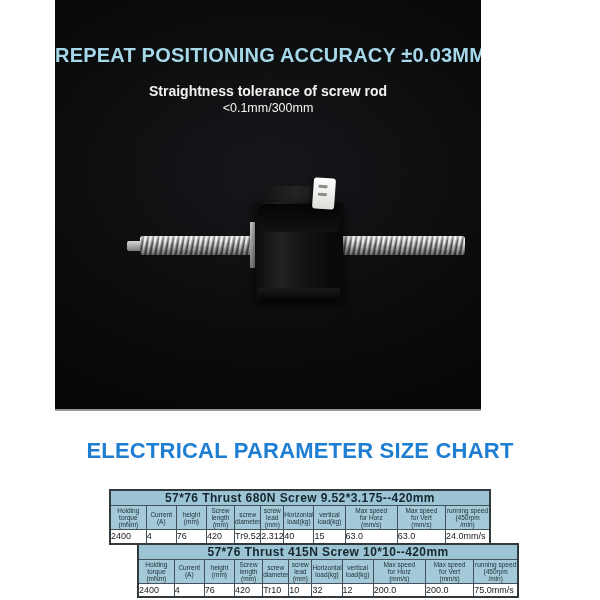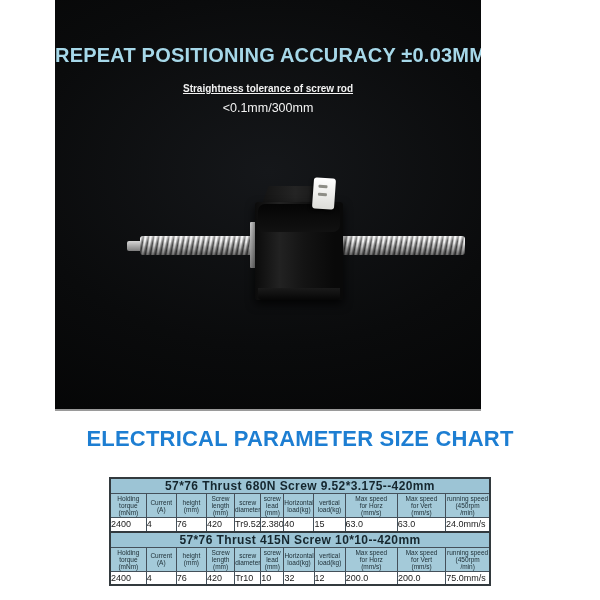--- a/index.html
+++ b/index.html
@@ -14,21 +14,21 @@
     border-bottom:2px solid #9a9a9a;
     overflow:hidden;
   }
   .hero-title {
     position:absolute; top:44px; left:0; width:100%;
     text-align:center; color:#a6d8e9; font-size:20px; font-weight:bold;
     letter-spacing:0.2px; white-space:nowrap;
   }
   .hero-sub1 {
     position:absolute; top:83px; left:0; width:100%;
-    text-align:center; color:#f2f2f2; font-size:10px; font-weight:bold;text-decoration:underline;
+    text-align:center; color:#f2f2f2; font-size:14px; font-weight:bold;
   }
   .hero-sub2 {
     position:absolute; top:101px; left:0; width:100%;
     text-align:center; color:#f2f2f2; font-size:12.5px; font-weight:normal;
   }
 
   
   .motor { position:absolute; inset:0; }
   .rod-tip {
     position:absolute; left:72px; top:241px; width:16px; height:10px;
@@ -72,29 +72,29 @@
     box-shadow:-2px 2px 3px rgba(0,0,0,0.6);
   }
   .connector .slot {
     position:absolute; left:5px; width:9px; height:3px; background:#8d8d86; border-radius:1px;
   }
   .connector .slot.s1 { top:7px; } .connector .slot.s2 { top:15px; }
 
   
   .specs { position:absolute; left:0; top:413px; width:600px; height:187px; background:#fff; }
   .section-heading {
-    margin-top:13px; text-align:center; color:#1d7ed2;
+    margin-top:25px; text-align:center; color:#1d7ed2;
     font-size:22px; font-weight:bold; letter-spacing:0.2px; white-space:nowrap;
   }
   #tables { width:382px; margin:25px auto 0; }
   table.spec-table {
     border-collapse:collapse; table-layout:fixed; width:382px;
     border:2px solid #333a3e;
   }
-  table.spec-table + table.spec-table { margin-top:-2px; }
+  table.spec-table + table.spec-table { margin-top:-2px;margin-left:28px; }
   table.spec-table td { border:1px solid #44505a; overflow:hidden; }
   td.t-title {
     background:#9cc4d5; color:#15262e; font-size:12px; font-weight:bold;
     text-align:center; height:15px; letter-spacing:0.4px; white-space:nowrap;
   }
   td.t-head {
     background:#a4cad9; color:#1c2c33; font-size:6.5px; line-height:1.08;
     text-align:center; vertical-align:middle; white-space:pre-line;
     height:21px; padding:1px 0;
   }
@@ -178,21 +178,21 @@
               <td class="t-head">running speed
 (450rpm
 /min)</td>
             </tr>
             <tr>
               <td class="t-cell">2400</td>
               <td class="t-cell">4</td>
               <td class="t-cell">76</td>
               <td class="t-cell">420</td>
               <td class="t-cell">Tr9.52</td>
-              <td class="t-cell">2.380</td>
+              <td class="t-cell">2.312</td>
               <td class="t-cell">40</td>
               <td class="t-cell">15</td>
               <td class="t-cell">63.0</td>
               <td class="t-cell">63.0</td>
               <td class="t-cell">24.0mm/s</td>
             </tr>
           </tbody>
         </table>
         <table class="spec-table">
           <colgroup>

